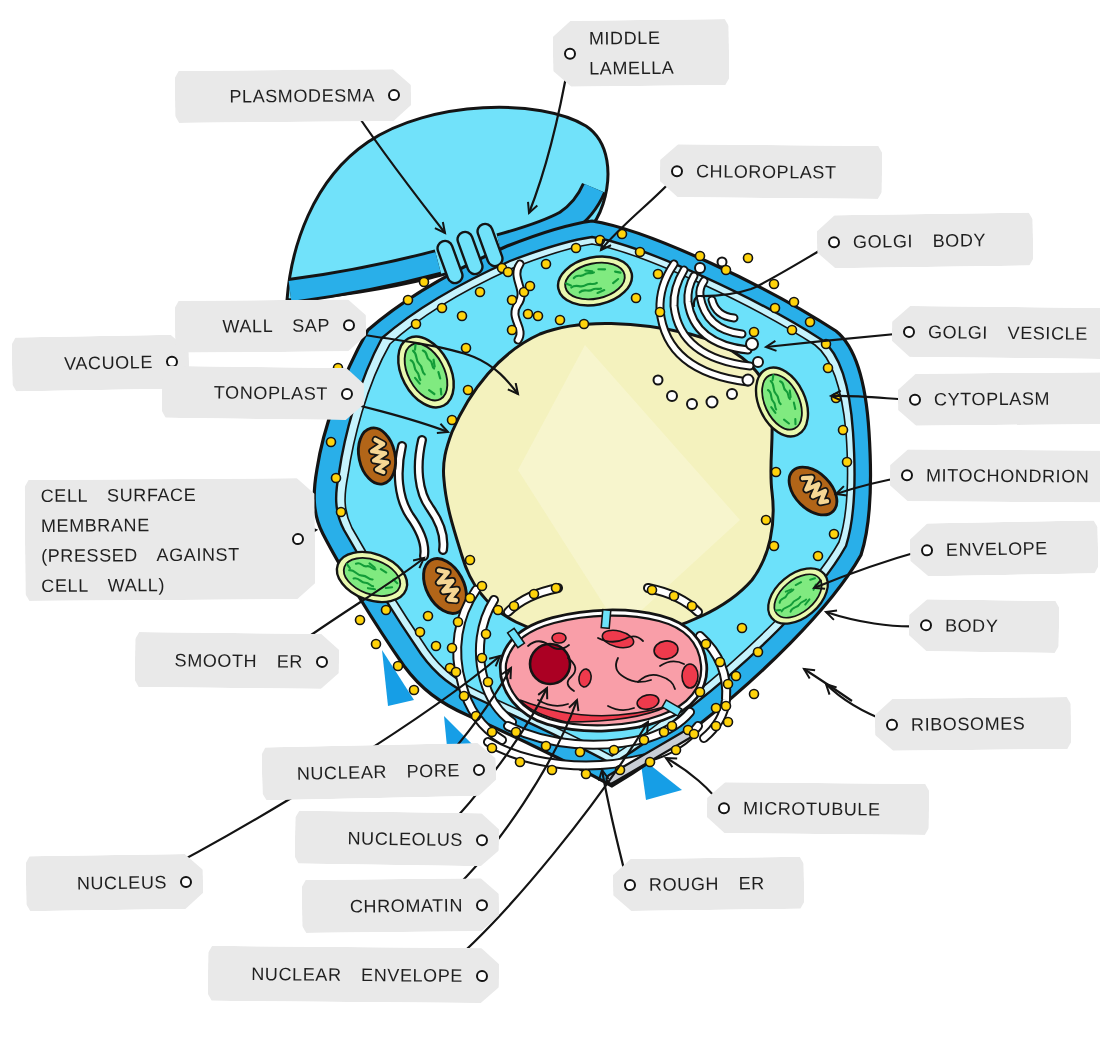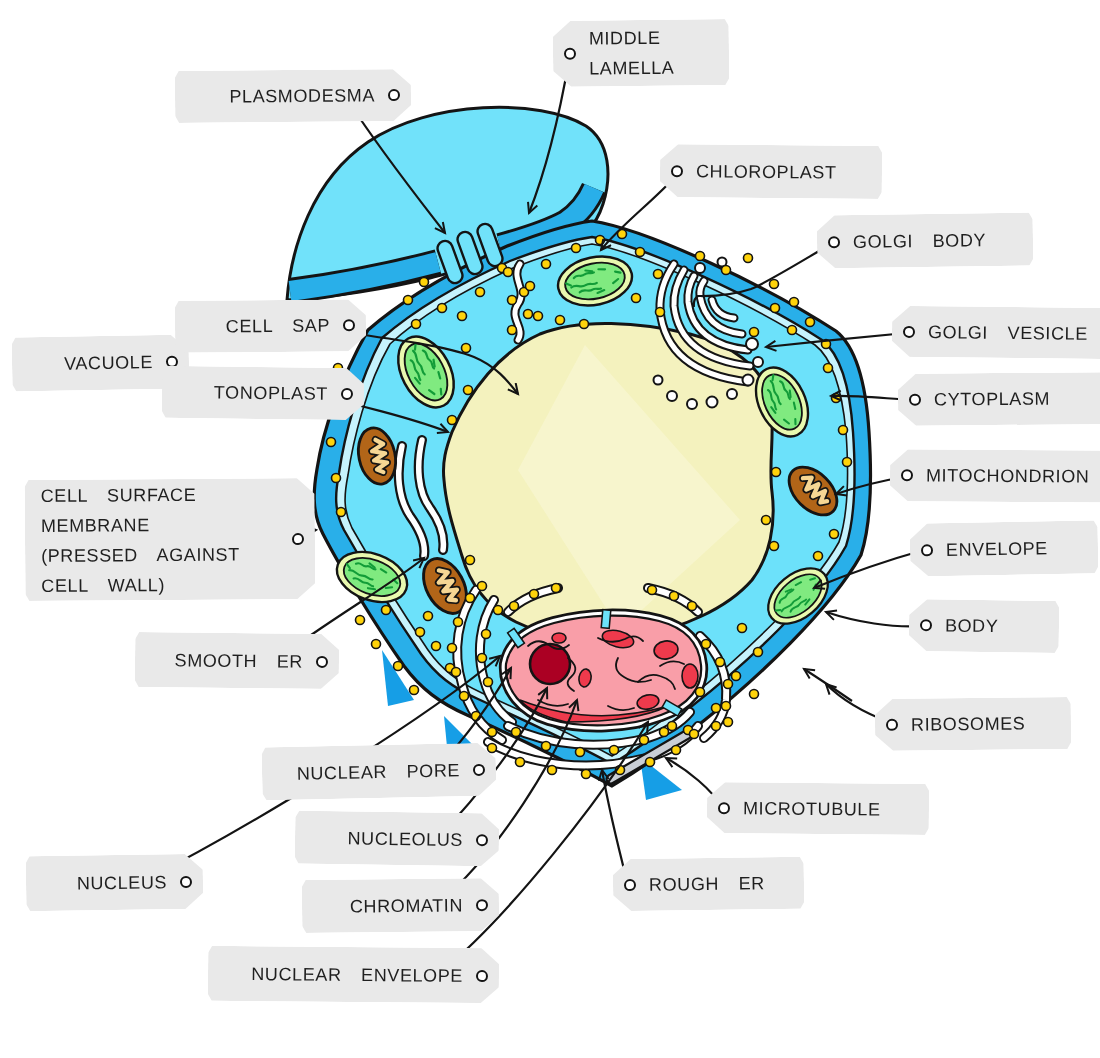--- a/index.html
+++ b/index.html
@@ -430,21 +430,21 @@
   <span class="eyelet"></span>
   <span>NUCLEAR ENVELOPE</span></div>
 <div class="tag R" id="tag-nucleus" style="left:26px;top:855px;width:131px;height:55px;transform:rotate(-0.8deg)">
   <span class="eyelet"></span>
   <span>NUCLEUS</span></div>
 <div class="tag R" id="tag-vacuole" style="left:12px;top:336px;width:131px;height:54px;transform:rotate(-1deg)">
   <span class="eyelet"></span>
   <span>VACUOLE</span></div>
 <div class="tag R" id="tag-cell-sap" style="left:175px;top:300px;width:145px;height:52px;transform:rotate(-0.5deg)">
   <span class="eyelet"></span>
-  <span>CELL SAP</span></div>
+  <span>WALL SAP</span></div>
 <div class="tag R" id="tag-tonoplast" style="left:162px;top:367px;width:156px;height:52px;transform:rotate(0.7deg)">
   <span class="eyelet"></span>
   <span>TONOPLAST</span></div>
 <div class="tag R" id="tag-cell-surface-membrane" style="left:25px;top:479px;width:238px;height:121px;transform:rotate(-0.4deg)">
   <span class="eyelet"></span>
   <span>CELL SURFACE
 MEMBRANE
 (PRESSED AGAINST
 CELL WALL)</span></div>
 

